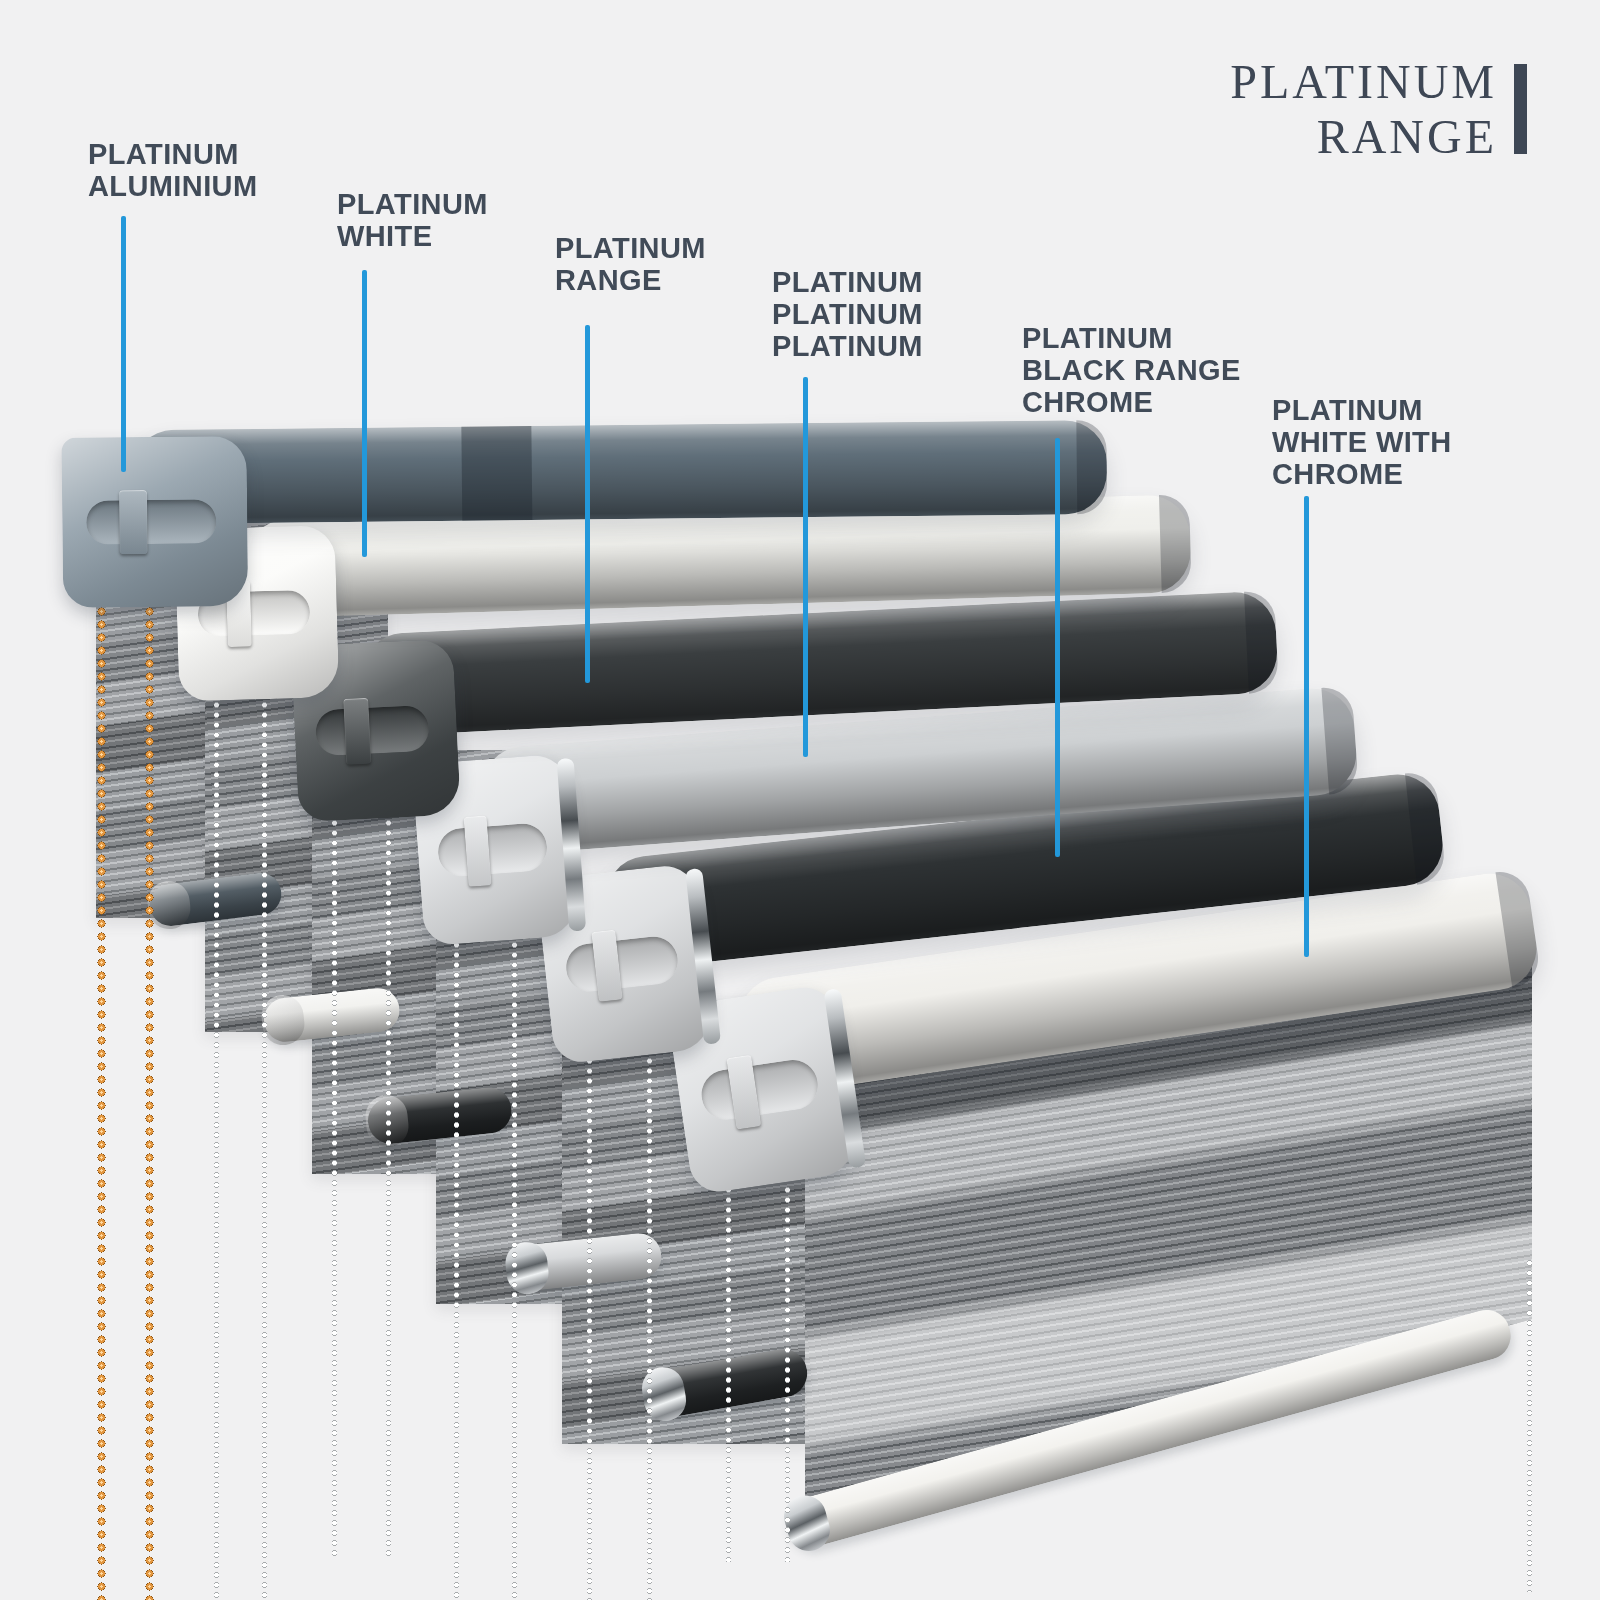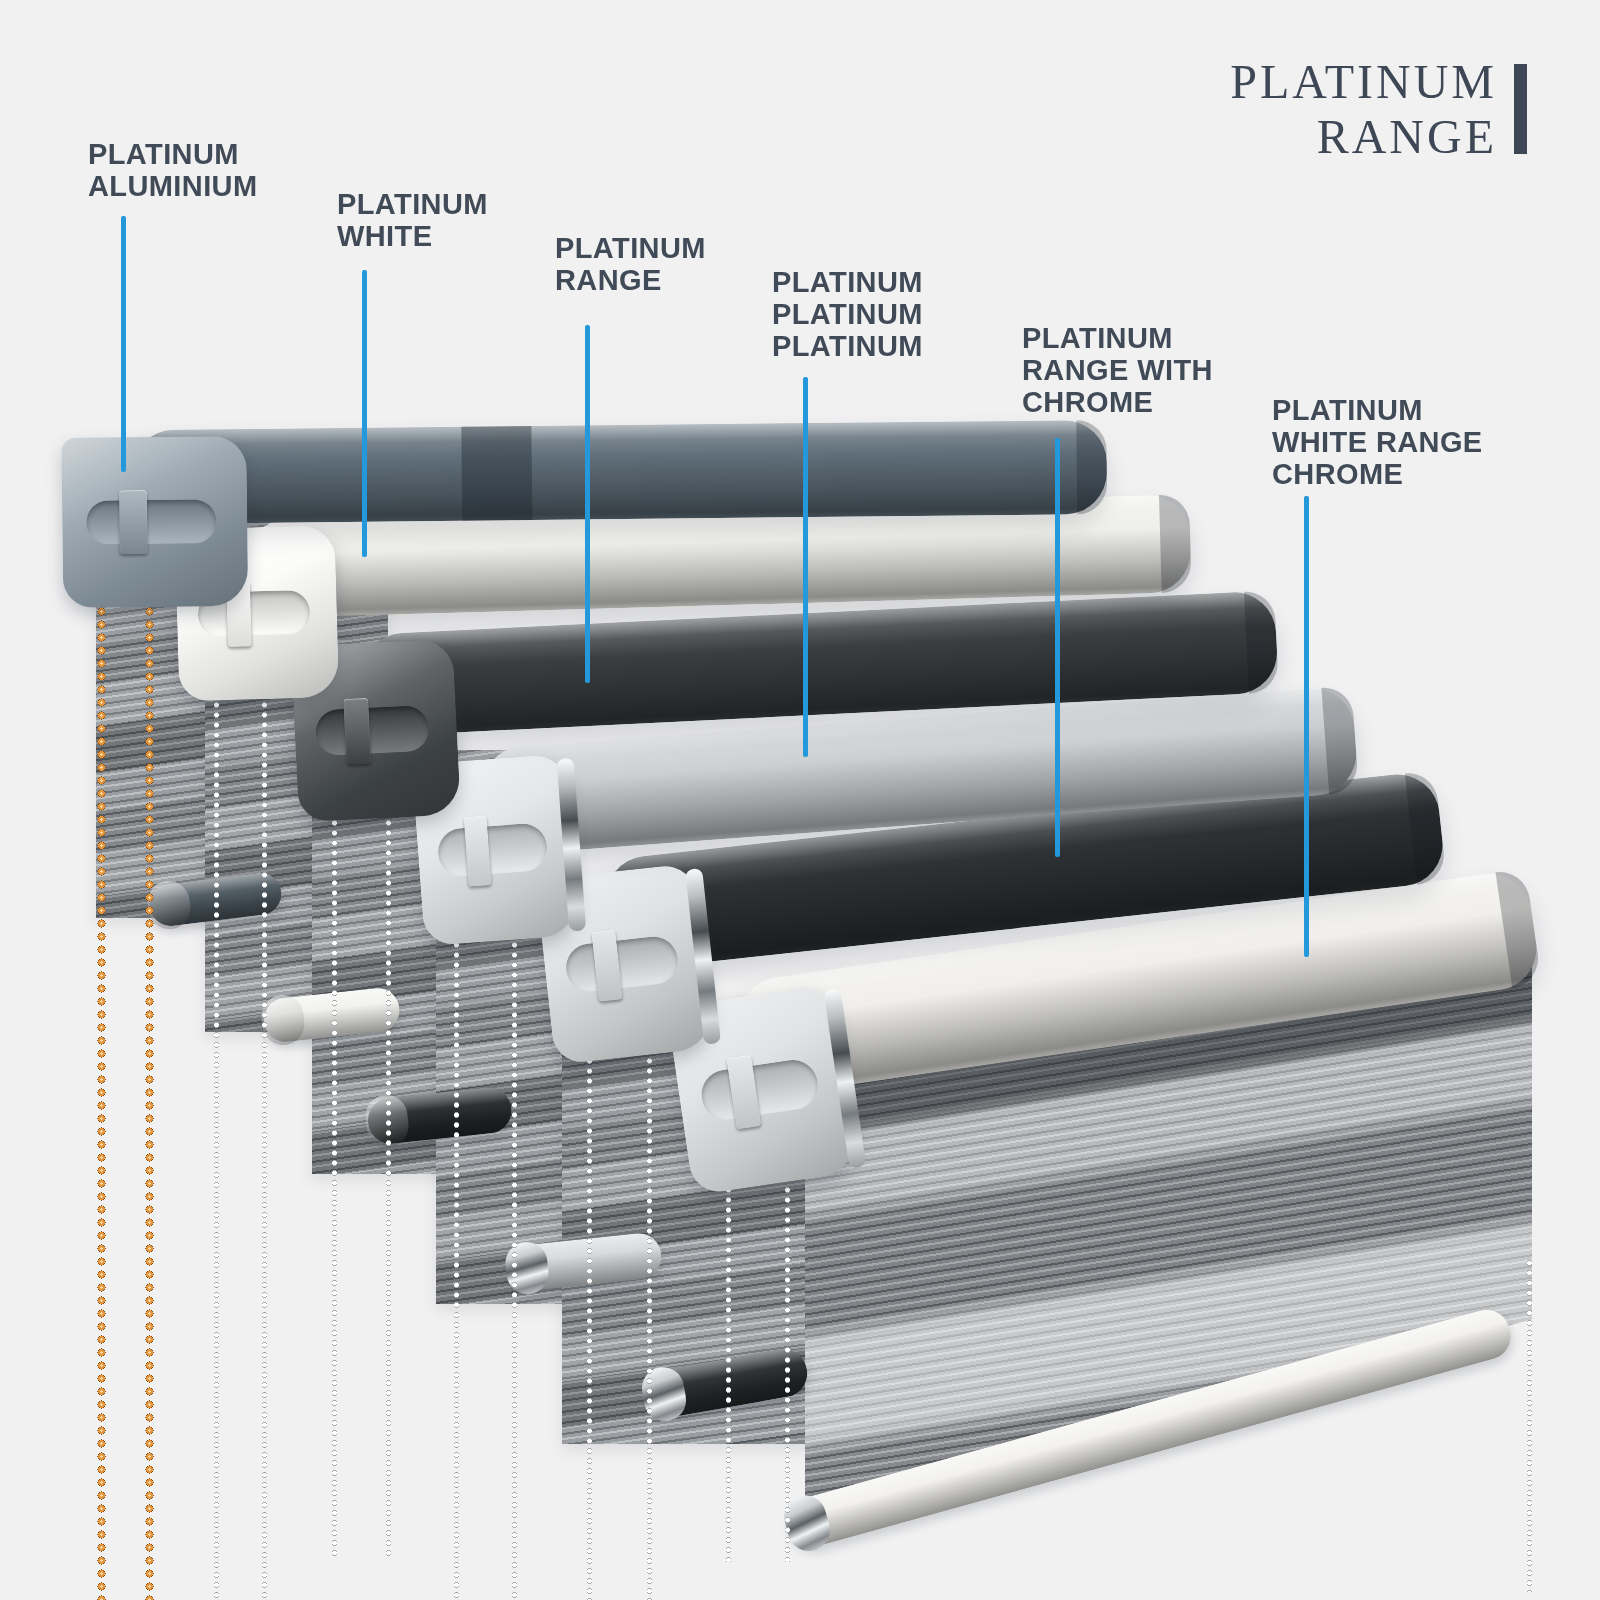--- a/index.html
+++ b/index.html
@@ -175,26 +175,26 @@
     <div>PLATINUM</div>
     <div>RANGE</div>
   </div>
   <div class="plabel" style="left:772px;top:266px">
     <div>PLATINUM</div>
     <div>PLATINUM</div>
     <div>PLATINUM</div>
   </div>
   <div class="plabel" style="left:1022px;top:322px">
     <div>PLATINUM</div>
-    <div>RANGE WITH</div>
+    <div>BLACK RANGE</div>
     <div>CHROME</div>
   </div>
   <div class="plabel" style="left:1272px;top:394px">
     <div>PLATINUM</div>
-    <div>WHITE RANGE</div>
+    <div>WHITE WITH</div>
     <div>CHROME</div>
   </div>
 
   <div class="lead lead1"></div>
   <div class="lead lead2"></div>
   <div class="lead lead3"></div>
   <div class="lead lead4"></div>
   <div class="lead lead5"></div>
   <div class="lead lead6"></div>
 

